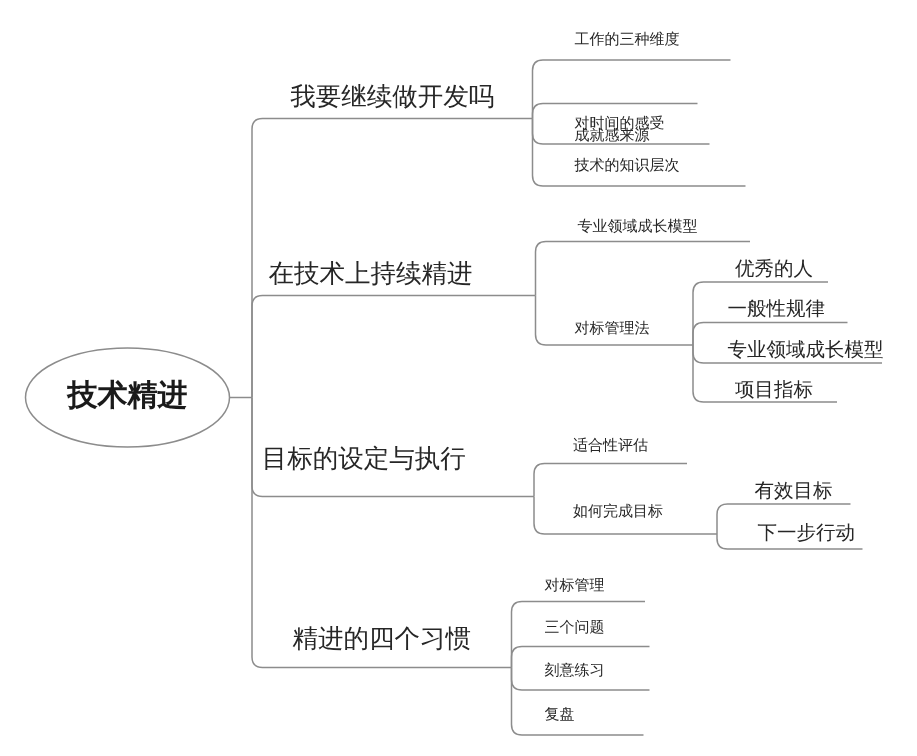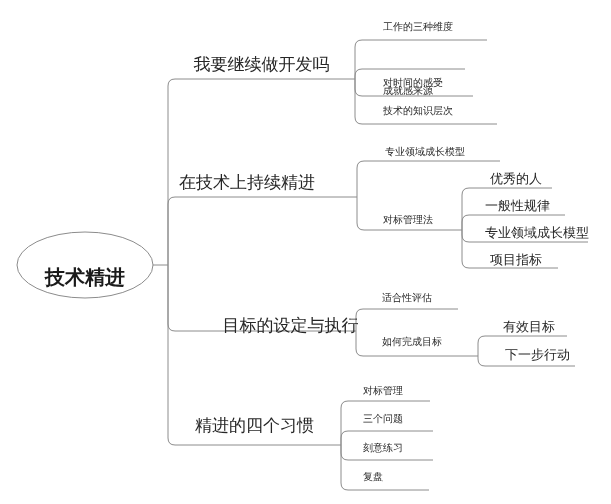--- a/index.html
+++ b/index.html
@@ -65,25 +65,25 @@
       <path d="M478,356 V343 Q478,336 485,336 H567"></path>
       <path d="M478,356 V359 Q478,366 485,366 H575"></path>
 
       <path d="M341,445 V408 Q341,401 348,401 H430"></path>
       <path d="M341,445 V438 Q341,431 348,431 H433"></path>
       <path d="M341,445 V453 Q341,460 348,460 H433"></path>
       <path d="M341,445 V483 Q341,490 348,490 H429"></path>
     </g>
   </svg>
 
-  <div class="node root-label" style="left:17px; top:253px; width:136px;margin-top:13px;">技术精进</div>
+  <div class="node root-label" style="left:17px; top:253px; width:136px;">技术精进</div>
 
   <div class="node lvl1" style="left:168px; top:55px;  width:187px;">我要继续做开发吗</div>
   <div class="node lvl1" style="left:168px; top:173px; width:158px;">在技术上持续精进</div>
-  <div class="node lvl1" style="left:168px; top:316px; width:149px;padding-left:48px;">目标的设定与执行</div>
+  <div class="node lvl1" style="left:168px; top:296px; width:149px;">目标的设定与执行</div>
   <div class="node lvl1" style="left:168px; top:416px; width:173px;">精进的四个习惯</div>
 
   <div class="node lvl2" style="left:383px; top:21px;">工作的三种维度</div>
   <div class="node lvl2" style="left:383px; top:49px;margin-top:36px;">成就感来源</div>
   <div class="node lvl2" style="left:383px; top:77px;">对时间的感受</div>
   <div class="node lvl2" style="left:383px; top:105px;">技术的知识层次</div>
 
   <div class="node lvl2" style="left:385px; top:146px;">专业领域成长模型</div>
   <div class="node lvl2" style="left:383px; top:214px;">对标管理法</div>
 

